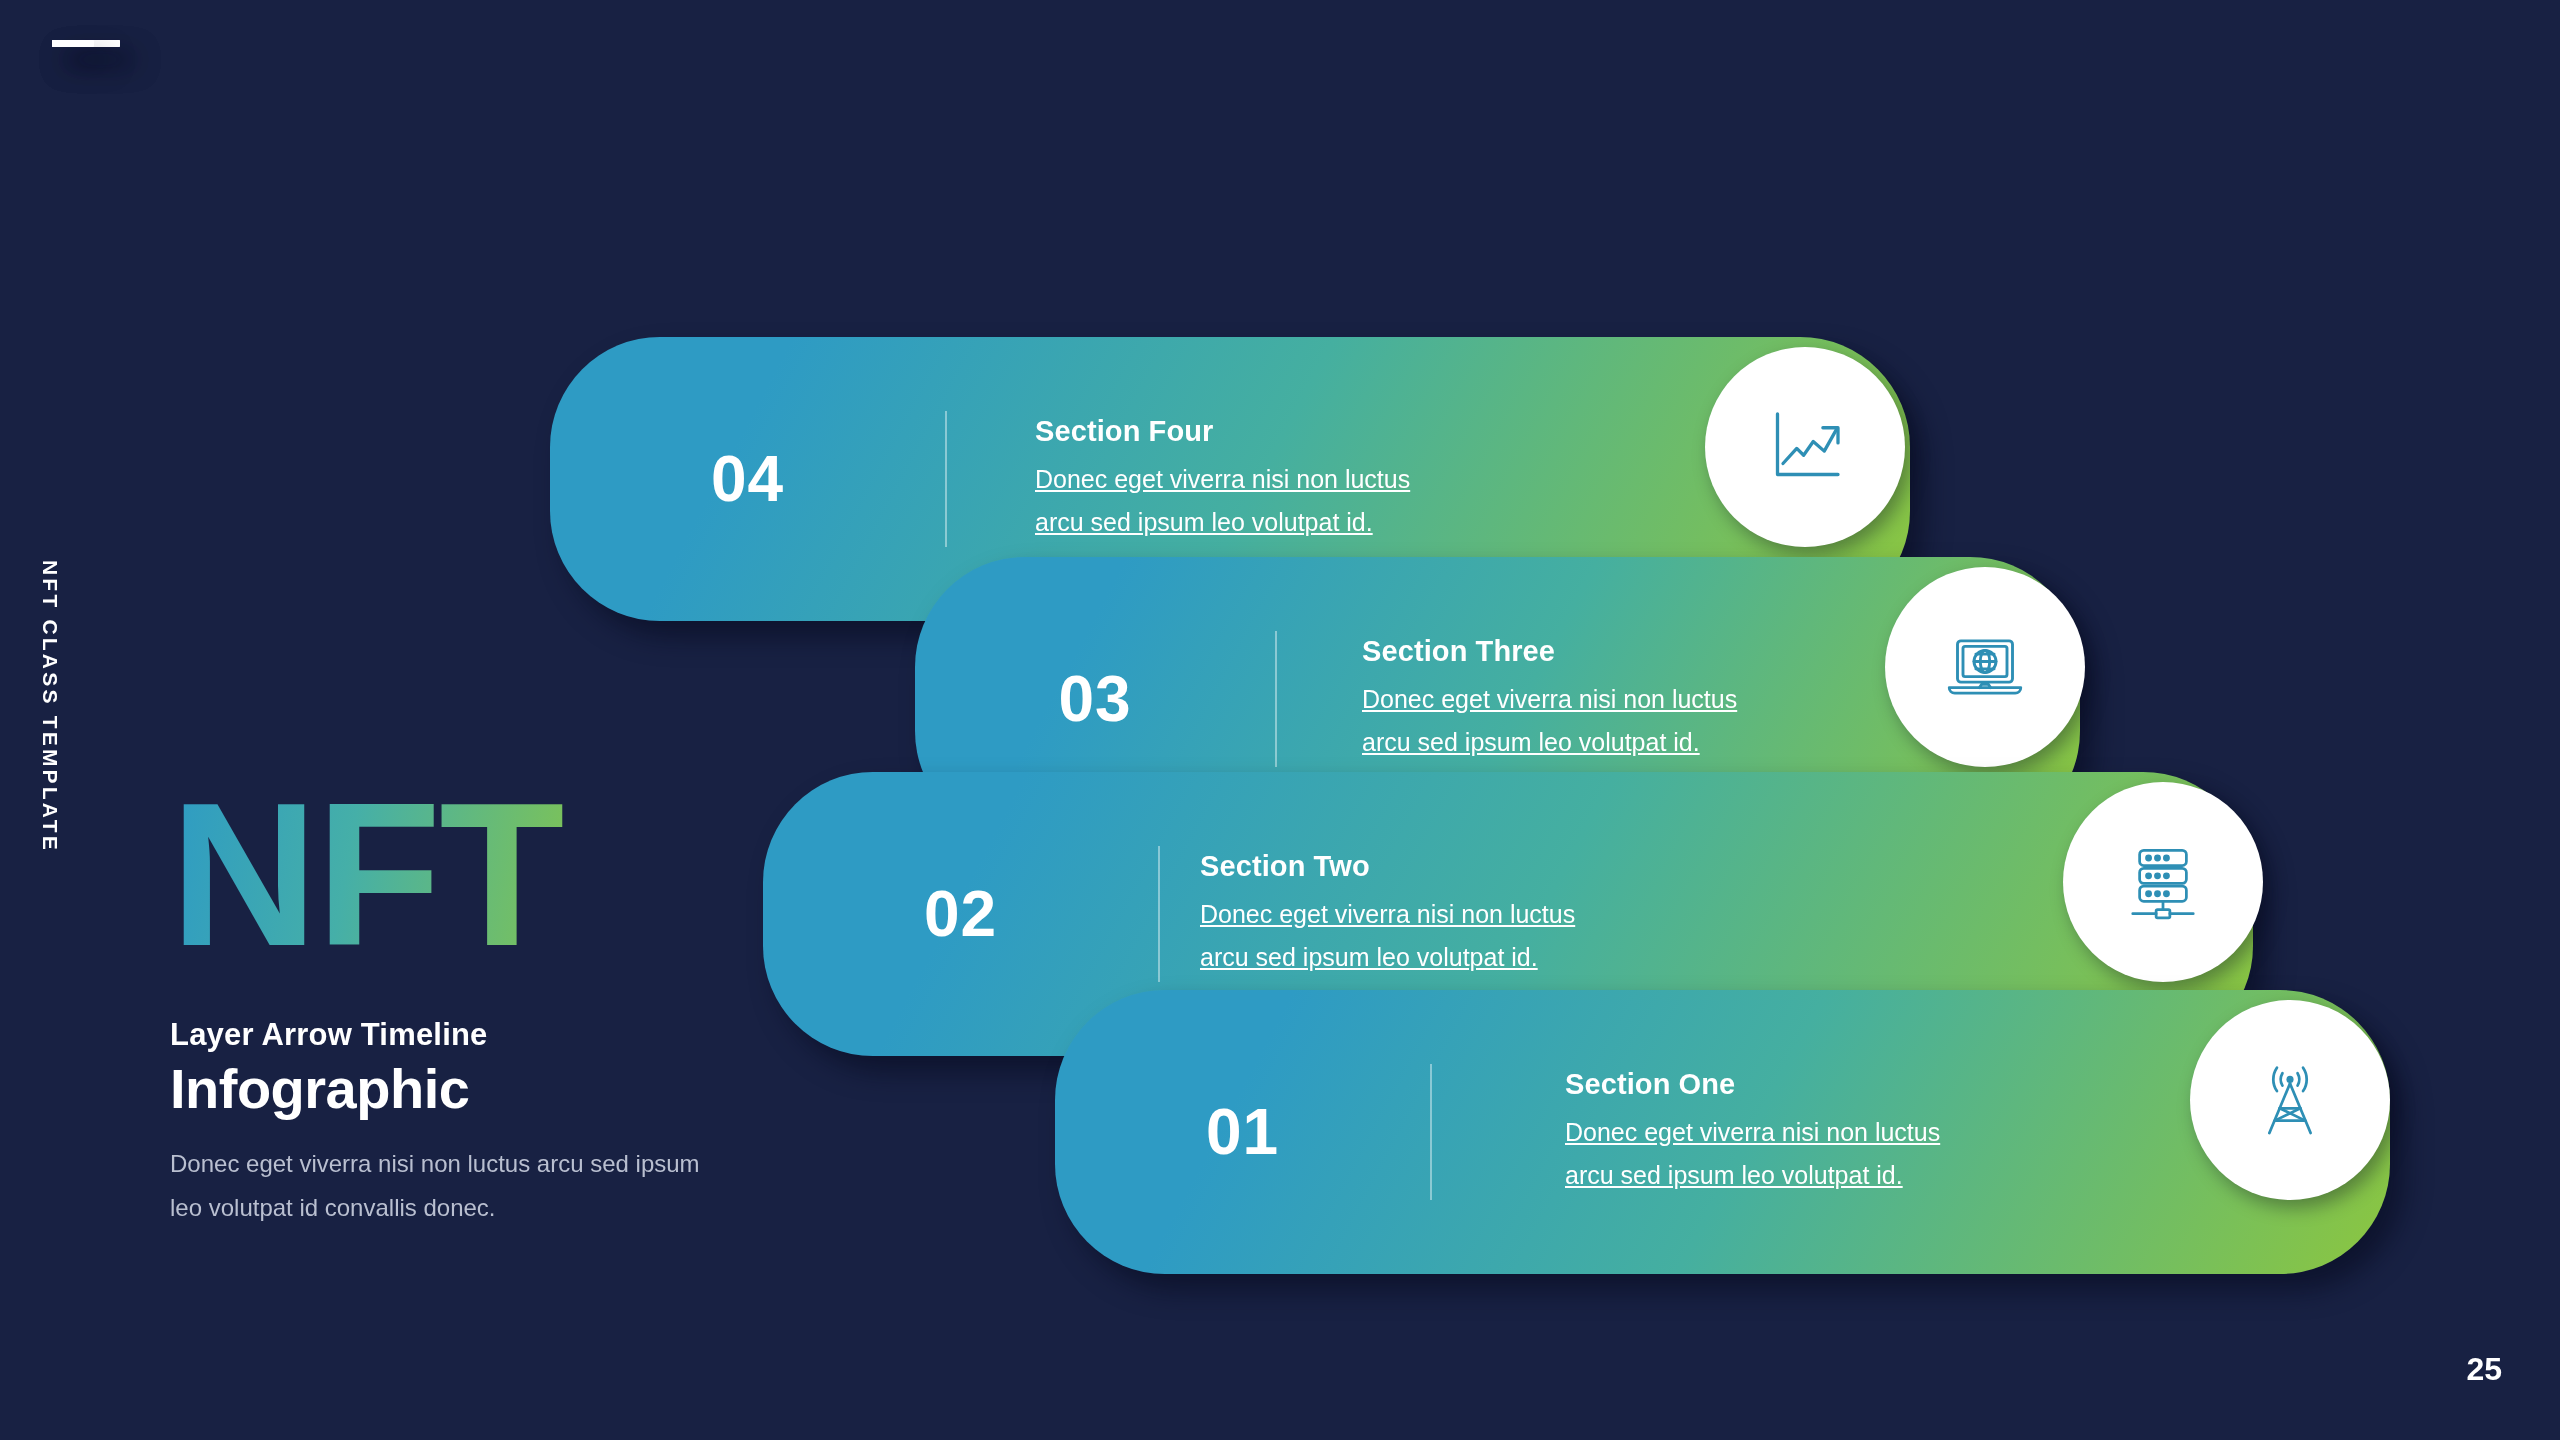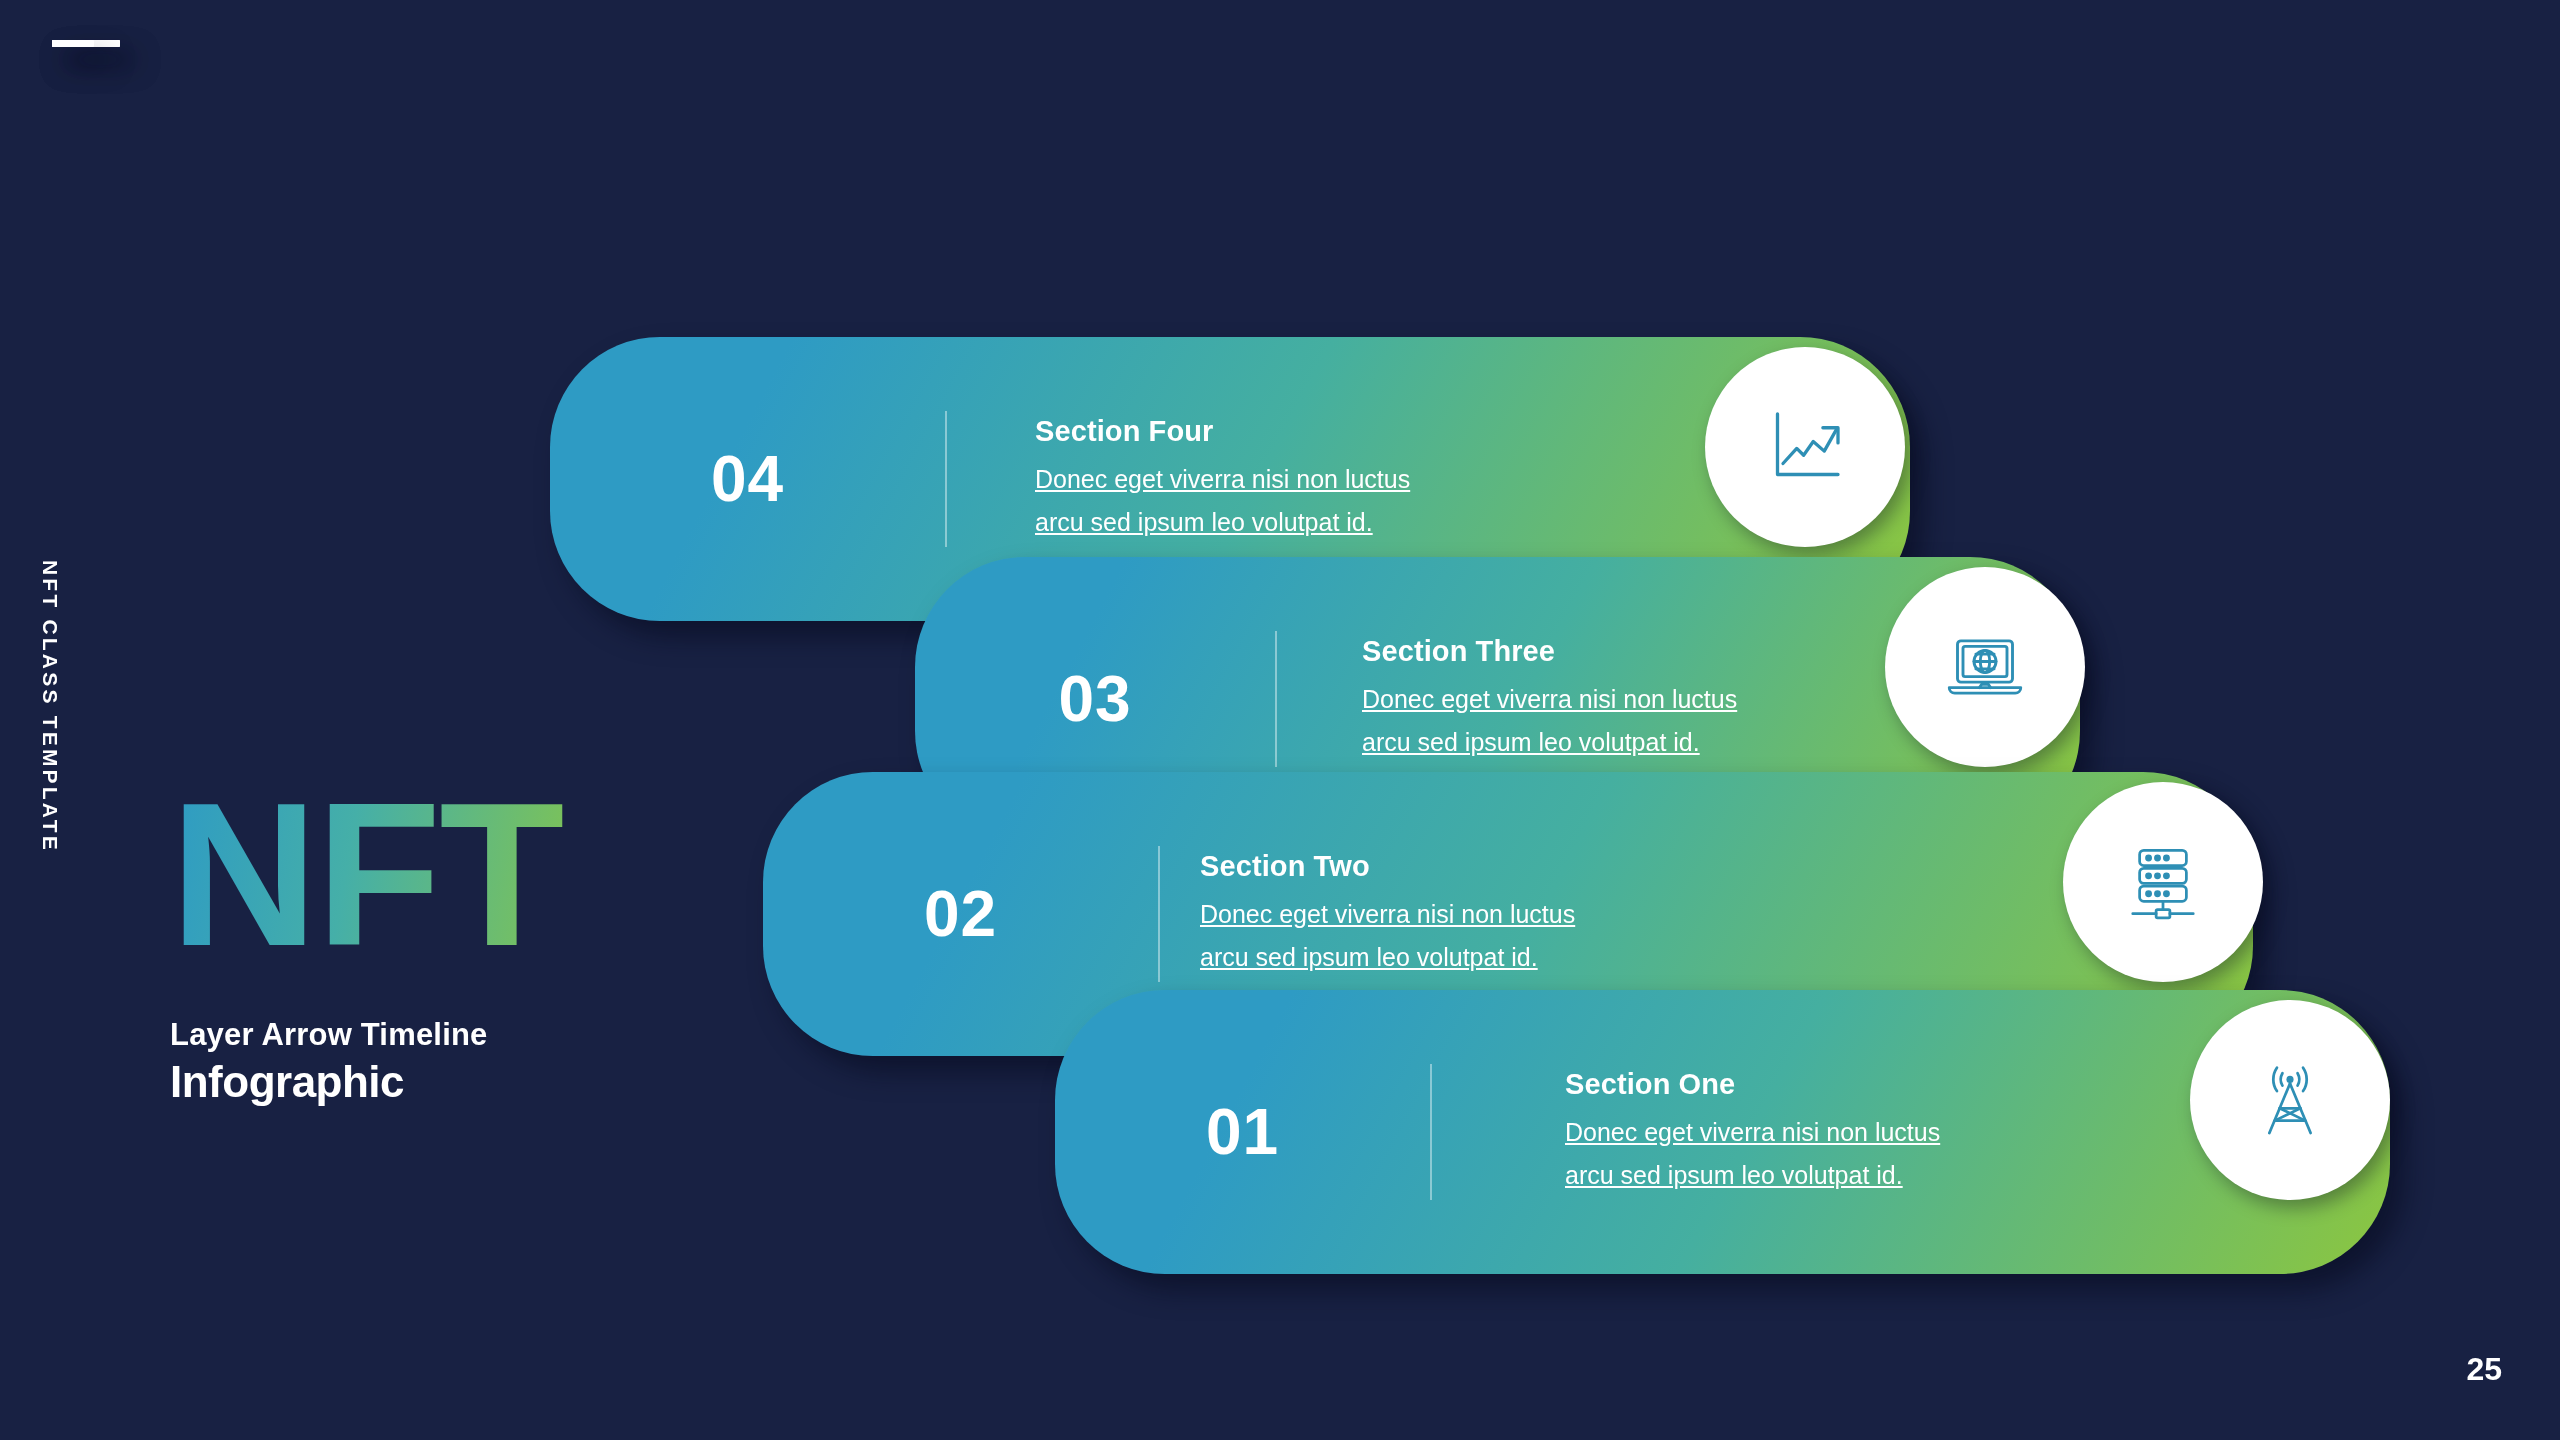--- a/index.html
+++ b/index.html
@@ -46,21 +46,21 @@
   }
   #kicker {
     margin-top:48px;
     font-size:31px;
     font-weight:bold;
     color:#ffffff;
     letter-spacing:0.2px;
   }
   #headline {
     margin-top:6px;
-    font-size:44px;
+    font-size:56px;
     font-weight:bold;
     color:#ffffff;
     letter-spacing:-0.5px;
     line-height:1.06;
   }
   #sub-paragraph {
     margin-top:24px;
     font-size:24px;
     color:#b9bfd0;
     line-height:1.82;
@@ -158,20 +158,21 @@
   <div class="bar b2"></div>
   <div class="bar b3"></div>
 </div>
 
 <div id="side-label">NFT CLASS TEMPLATE</div>
 
 <div id="left-block">
   <div id="nft-title">NFT</div>
   <div id="kicker">Layer Arrow Timeline</div>
   <div id="headline">Infographic</div>
+  <div id="sub-paragraph">Donec eget viverra nisi non luctus arcu sed ipsum leo volutpat id convallis donec.</div>
 </div>
 
 <div class="bar" id="bar-04">
   <div class="bar-number num-col">04</div>
   <div class="divider"></div>
   <div class="bar-text txt-pad">
     <div class="bar-title">Section Four</div>
     <div class="bar-desc">Donec eget viverra nisi non luctus</div>
     <div class="bar-desc">arcu sed ipsum leo volutpat id.</div>
   </div>

